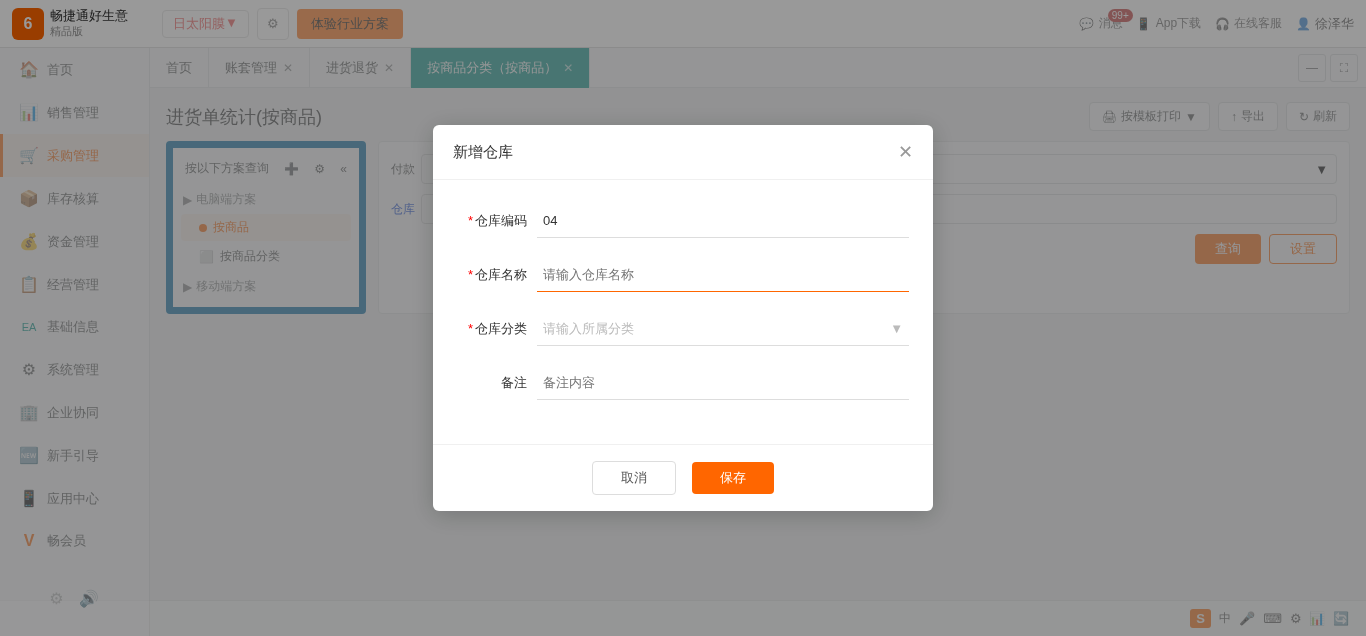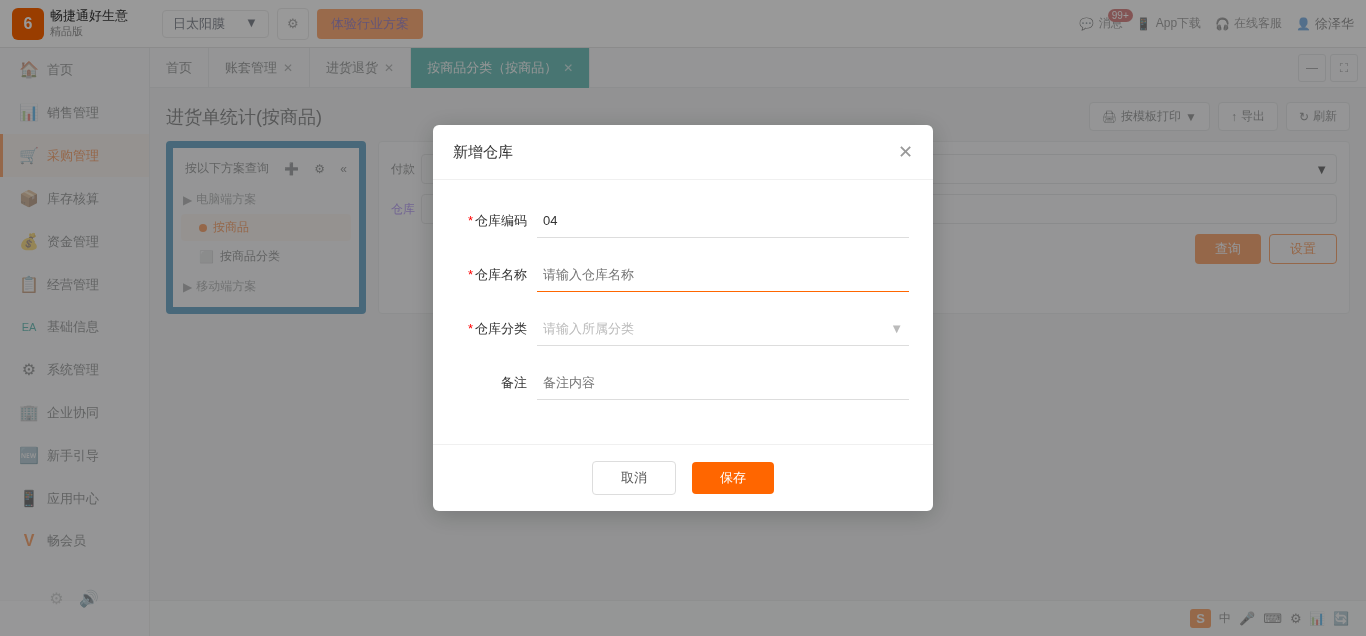--- a/index.html
+++ b/index.html
@@ -32,35 +32,35 @@
     }
     .logo-text { font-size: 13px; color: #333; line-height: 1.2; font-family: Liberation Serif, serif; }
     .logo-sub { font-size: 11px; color: #999; }
     .top-nav-center {
       flex: 1;
       display: flex;
       align-items: center;
       gap: 8px;
     }
     .store-select {
-      display: flex; gap: 20px;
+      display: flex; gap: 0;
       border: 1px solid #ddd; border-radius: 4px;
       padding: 4px 10px;
       cursor: pointer; background: #fff;
-      font-size: 13px; color: #0f172a;
+      font-size: 13px; color: #ef4444;
     }
     .gear-btn {
       width: 32px; height: 32px;
       border: 1px solid #ddd; border-radius: 4px;
       display: flex; align-items: center; justify-content: center;
       cursor: pointer; background: #fff; color: #666;
     }
     .trial-btn {
       background: #f60;
-      color: #4c1d95;
+      color: #000000;
       border: none;
       border-radius: 4px;
       padding: 6px 14px;
       cursor: pointer;
       font-size: 13px;
     }
     .top-nav-right {
       display: flex; align-items: center; gap: 14px;
     }
     .nav-icon-item {
@@ -456,21 +456,21 @@
         <div style="display:flex; align-items:center; gap:6px; flex:1; min-width:200px;">
           <span style="font-size:12px;color:#555;">单据状态</span>
           <div style="flex:1; height:30px; border:1px solid #ddd; border-radius:4px; display:flex; align-items:center; padding:0 8px; justify-content:space-between;">
             <span style="color:#bbb;font-size:12px;"> </span>
             <span>▼</span>
           </div>
         </div>
       </div>
       <div style="display:flex; gap:12px; flex-wrap:wrap; margin-top:10px;">
         <div style="display:flex; align-items:center; gap:6px; flex:1; min-width:200px;">
-          <span style="font-size:12px;color:#8b5cf6;">仓库</span>
+          <span style="font-size:12px;color:#1d4ed8;">仓库</span>
           <div style="flex:1; height:30px; border:1px solid #ddd; border-radius:4px; display:flex; align-items:center; padding:0 8px;"></div>
         </div>
         <div style="display:flex; align-items:center; gap:6px; flex:1; min-width:200px;">
           <span style="font-size:12px;color:#555;">商品</span>
           <div style="flex:1; height:30px; border:1px solid #ddd; border-radius:4px; display:flex; align-items:center; padding:0 8px;">
             <span style="color:#bbb;font-size:12px;">···</span>
           </div>
         </div>
       </div>
       <div style="display:flex; justify-content:flex-end; gap:8px; margin-top:10px;">

